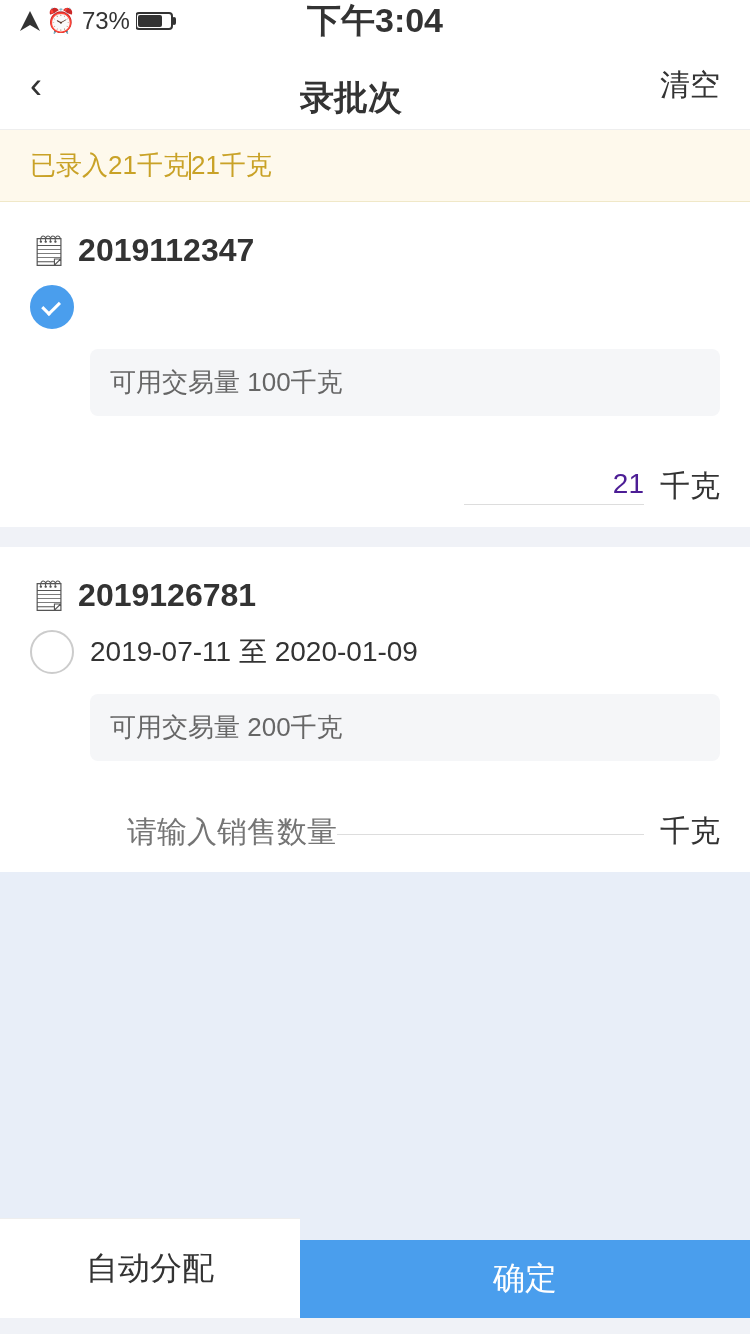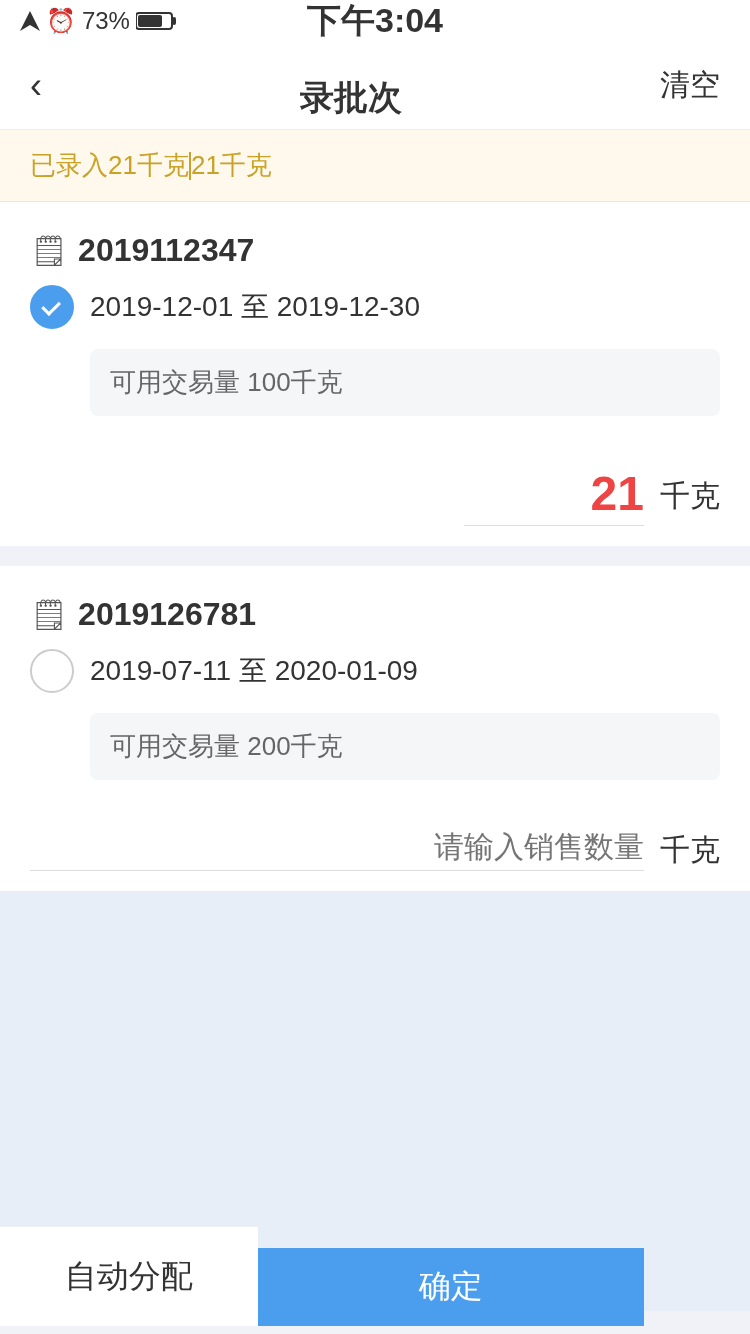--- a/index.html
+++ b/index.html
@@ -155,23 +155,23 @@
     
     .amount-row {
       display: flex;
       align-items: center;
       justify-content: flex-end;
       padding: 20px 30px;
       background: #fff;
       gap: 16px;
     }
     .amount-value {
-      font-size: 48px;
-      color: #ef4444;
-      font-weight: 700;
+      font-size: 28px;
+      color: #4c1d95;
+      font-weight: 400;
     }
     .amount-unit {
       font-size: 30px;
       color: #333;
     }
     .amount-input-wrap {
       display: flex;
       flex-direction: column;
       align-items: flex-end;
     }
@@ -204,22 +204,22 @@
     
     .empty-area {
       background: #e8eef8;
       flex: 1;
       min-height: 420px;
     }
 
     
     .bottom-bar {
       position: fixed;
-      bottom: 8px;
-      width: 644px;
+      bottom: 16px;
+      width: 750px;
       height: 100px;
       display: flex;
     }
     .btn-auto {
       flex: 1;
       background: #fff;
       border: none;
       font-size: 32px;
       color: #333;
       cursor: pointer;
@@ -274,21 +274,20 @@
 
 <div class="page-content">
 
   <div class="batch-item">
     <div class="batch-header">
       <span class="batch-icon">🗒</span>
       <span class="batch-id">2019112347</span>
     </div>
     <div class="batch-date-row">
       <div class="radio-circle checked"></div>
-      <span class="batch-date">2019-12-01 至 2019-12-30</span>
     </div>
     <div class="available-box">可用交易量 100千克</div>
   </div>
 
   <div class="amount-row">
     <div class="amount-input-wrap">
       <span class="amount-value">21</span>
       <div class="amount-line"></div>
     </div>
     <span class="amount-unit">千克</span>
@@ -303,21 +302,21 @@
     </div>
     <div class="batch-date-row">
       <div class="radio-circle"></div>
       <span class="batch-date">2019-07-11 至 2020-01-09</span>
     </div>
     <div class="available-box">可用交易量 200千克</div>
   </div>
 
   <div style="background:#fff; padding: 20px 30px;">
     <div style="display:flex; align-items:center; justify-content:flex-end; gap:16px;">
-      <div style="display:flex; flex-direction:column; align-items:center; flex:1;">
+      <div style="display:flex; align-items:center; flex:1;">
         <input type="text" class="qty-input" style="font-size: 30px; color: rgb(204, 204, 204); text-align: right; border: none; outline: none; background: transparent; width: 100%;" placeholder="请输入销售数量">
         <div style="width:100%; height:1px; background:#ddd; margin-top:6px;"></div>
       </div>
       <span class="qty-unit">千克</span>
     </div>
   </div>
 
   <div class="empty-area"></div>
 
 </div>

